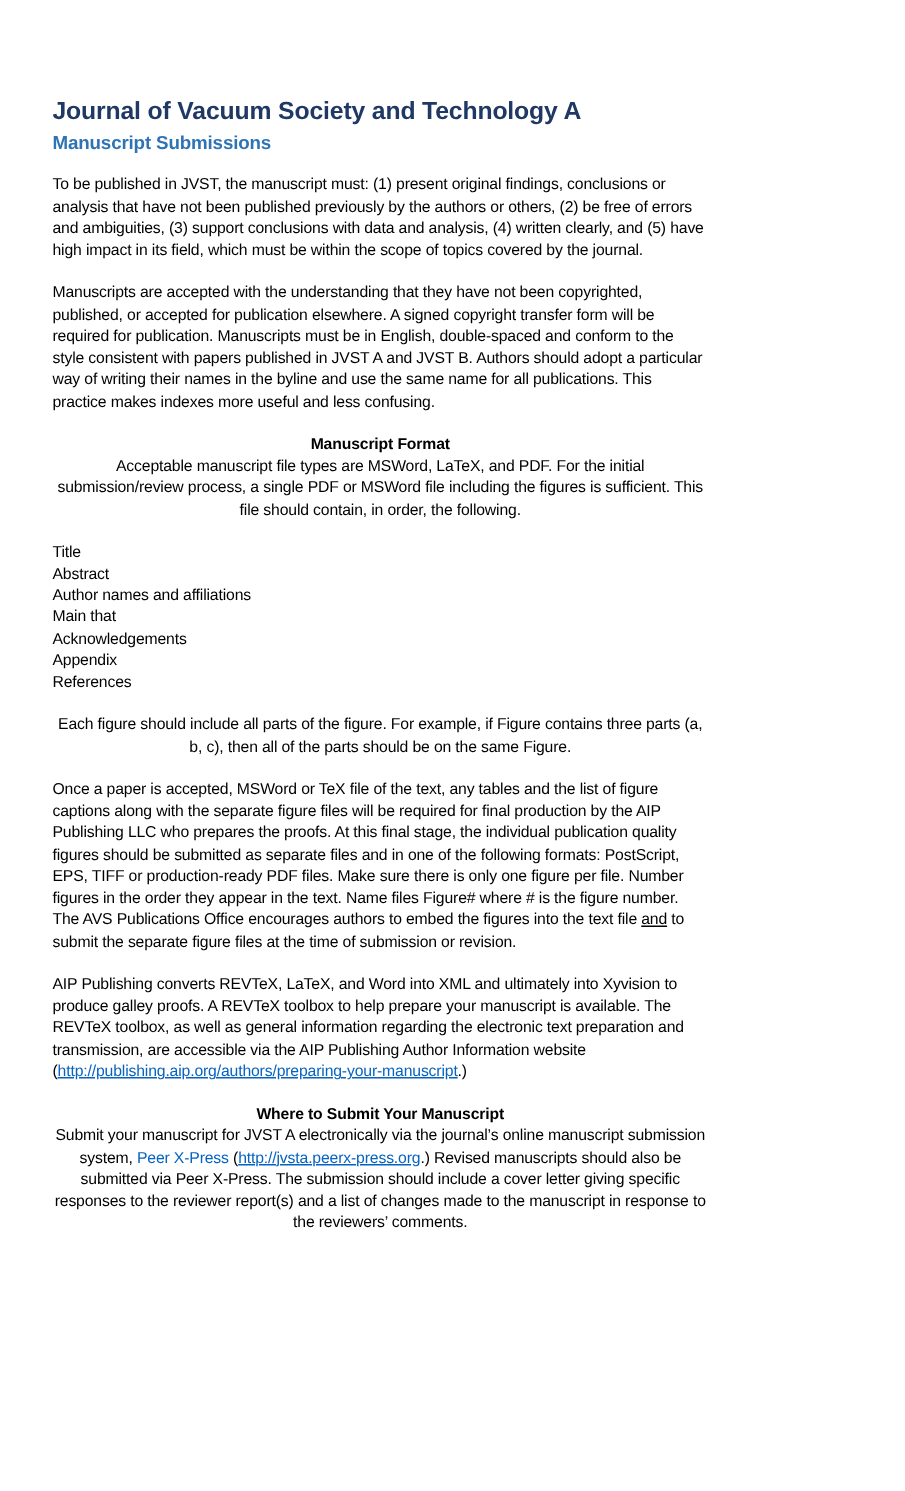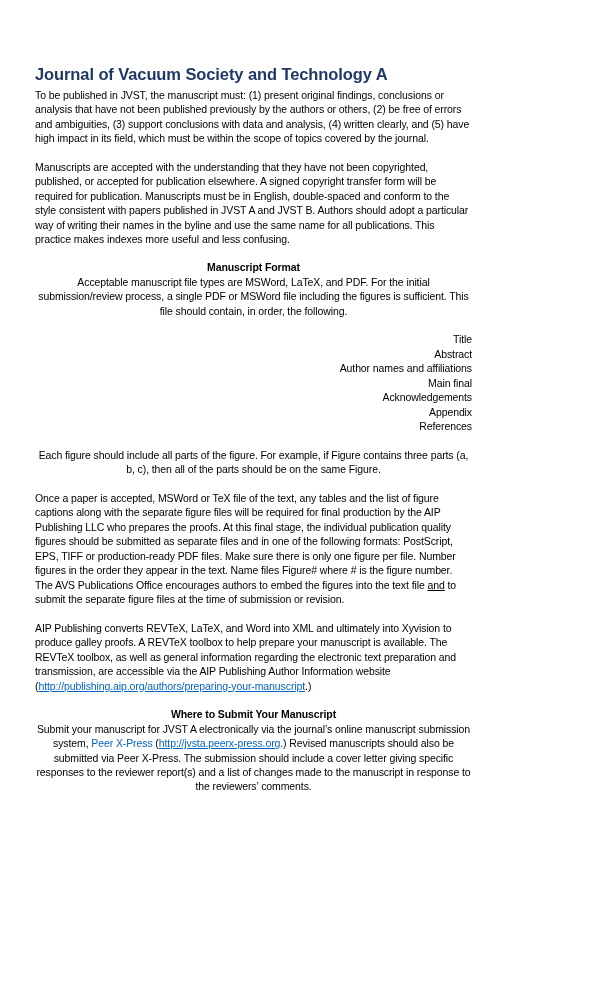--- a/index.html
+++ b/index.html
@@ -51,21 +51,20 @@
   .run-heading {
     font-weight: bold;
     margin: 0;
   }
   .block {
     margin: 0 0 14px 0;
     text-align: center;
   }
   .list-block {
     margin: 0 0 14px 0;
-    text-align: right;
   }
   .list-line {
     margin: 0;
   }
   .link {
     color: #0563c1;
     text-decoration: underline;
     cursor: pointer;
   }
   .accent-link {
@@ -76,35 +75,36 @@
     text-decoration: underline;
   }
 </style>
 </head>
 <body>
 
 <div class="page">
 
   <h1 class="doc-title">Journal of Vacuum Society and Technology A</h1>
 
+  <h3 class="section-heading">Manuscript Submissions</h3>
 
   <p class="body-para">To be published in JVST, the manuscript must:  (1) present original findings, conclusions or analysis that have not been published previously by the authors or others, (2) be free of errors and ambiguities, (3) support conclusions with data and analysis, (4) written clearly, and  (5) have high impact in its field, which must be within the scope of topics covered by the journal.</p>
 
   <p class="body-para">Manuscripts are accepted with the understanding that they have not been copyrighted, published, or accepted for publication elsewhere. A signed copyright transfer form will be required for publication. Manuscripts must be in English, double-spaced and conform to the style consistent with papers published in JVST A and JVST B. Authors should adopt a particular way of writing their names in the byline and use the same name for all publications. This practice makes indexes more useful and less confusing.</p>
 
   <div class="block">
     <p class="tight run-heading">Manuscript Format</p>
     <p class="tight">Acceptable manuscript file types are MSWord, LaTeX, and PDF. For the initial submission/review process, a single PDF or MSWord file including the figures is sufficient.  This file should contain, in order, the following.</p>
   </div>
 
   <div class="list-block">
     <p class="list-line">Title</p>
     <p class="list-line">Abstract</p>
     <p class="list-line">Author names and affiliations</p>
-    <p class="list-line">Main final</p>
+    <p class="list-line">Main that</p>
     <p class="list-line">Acknowledgements</p>
     <p class="list-line">Appendix</p>
     <p class="list-line">References</p>
   </div>
 
   <div class="block">
     <p class="tight">Each figure should include all parts of the figure. For example, if Figure contains three parts (a, b, c), then all of the parts should be on the same Figure.</p>
   </div>
 
   <p class="body-para"><span>Once a paper is accepted, MSWord or TeX file of the text, any tables and the list of figure captions along with the separate figure files will be required for final production by the AIP Publishing LLC who prepares the proofs. At this final stage, the individual publication quality figures should be submitted as separate files and in one of the following formats: PostScript, EPS, TIFF or production-ready PDF files. Make sure there is only one figure per file. Number figures in the order they appear in the text. Name files Figure# where # is the figure number.  The AVS Publications Office encourages authors to embed the figures into the text file </span><span class="u">and</span><span> to submit the separate figure files at the time of submission or revision.</span></p>

